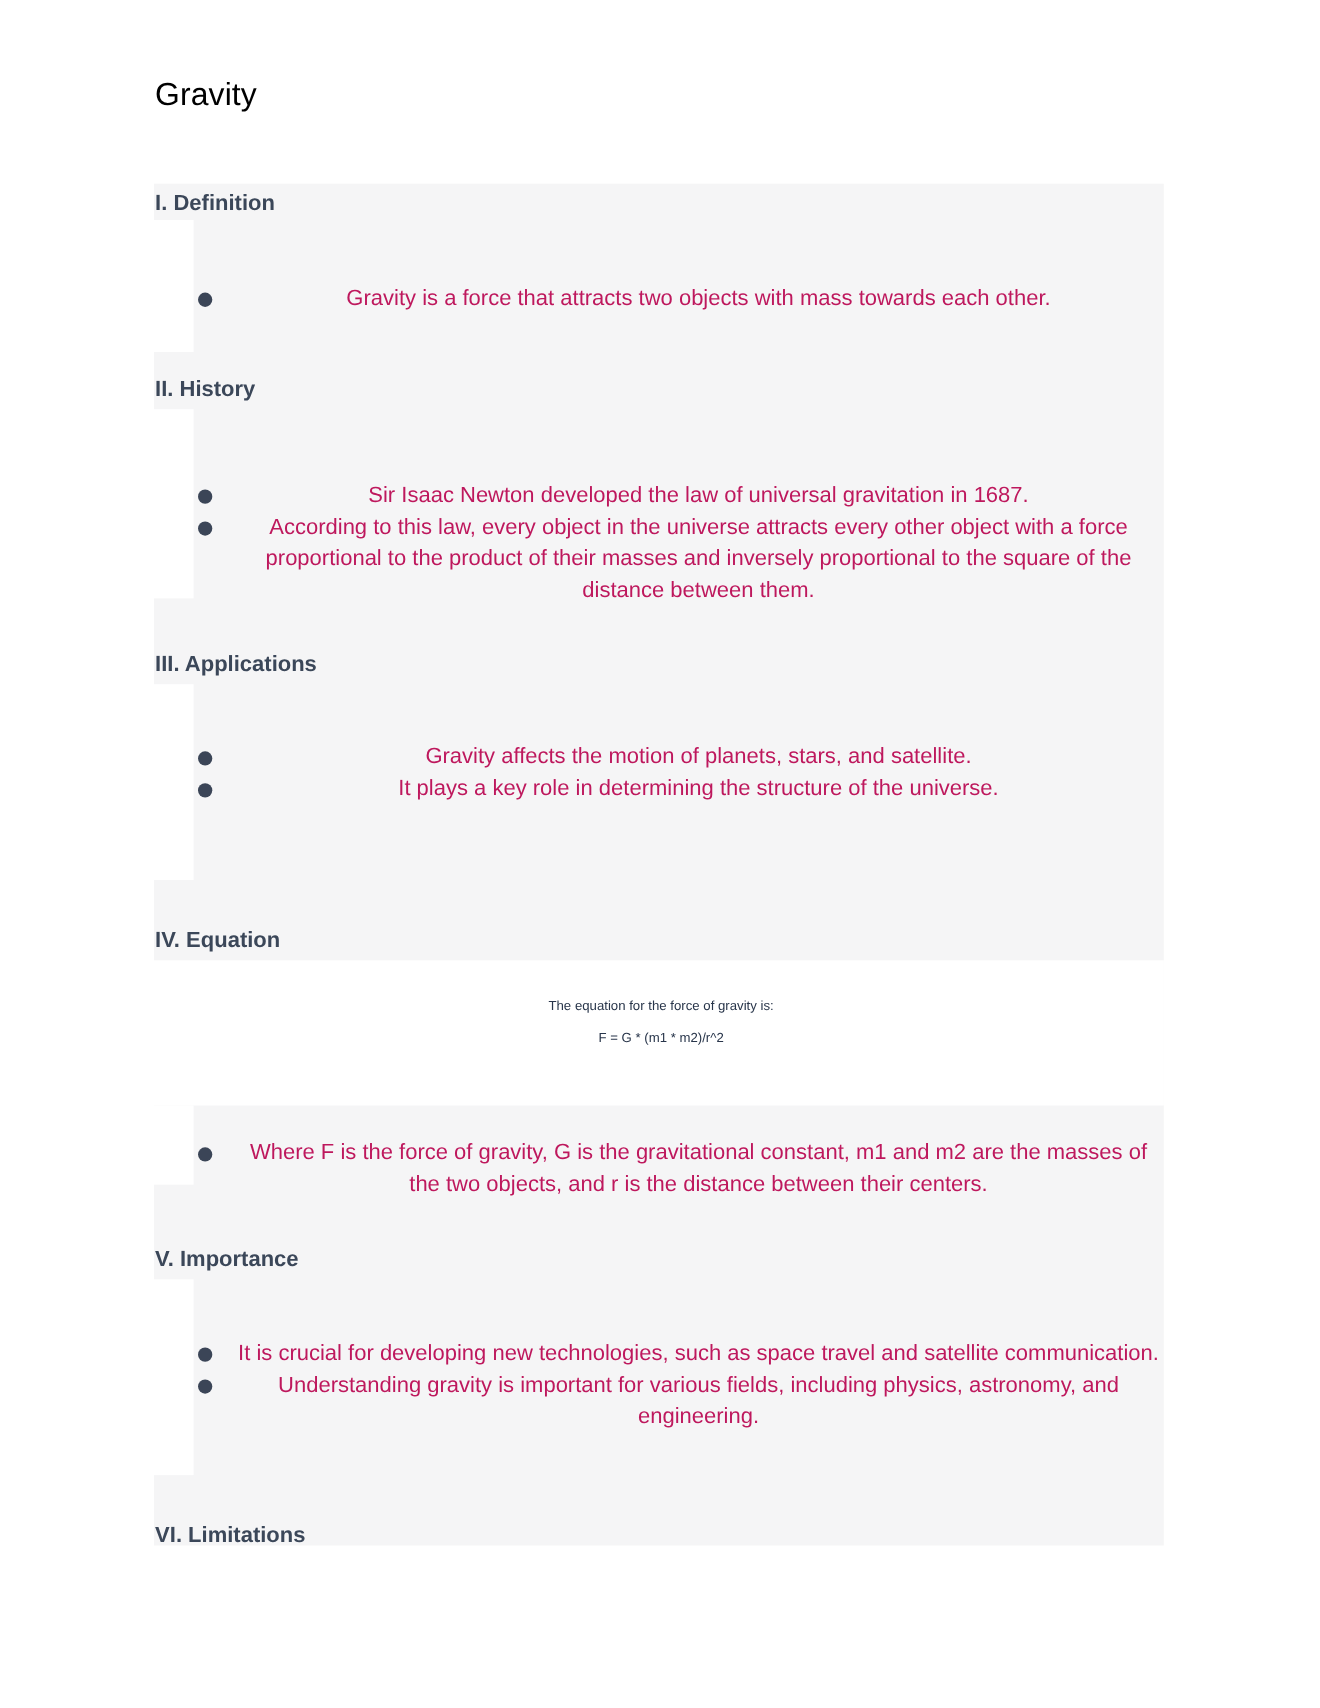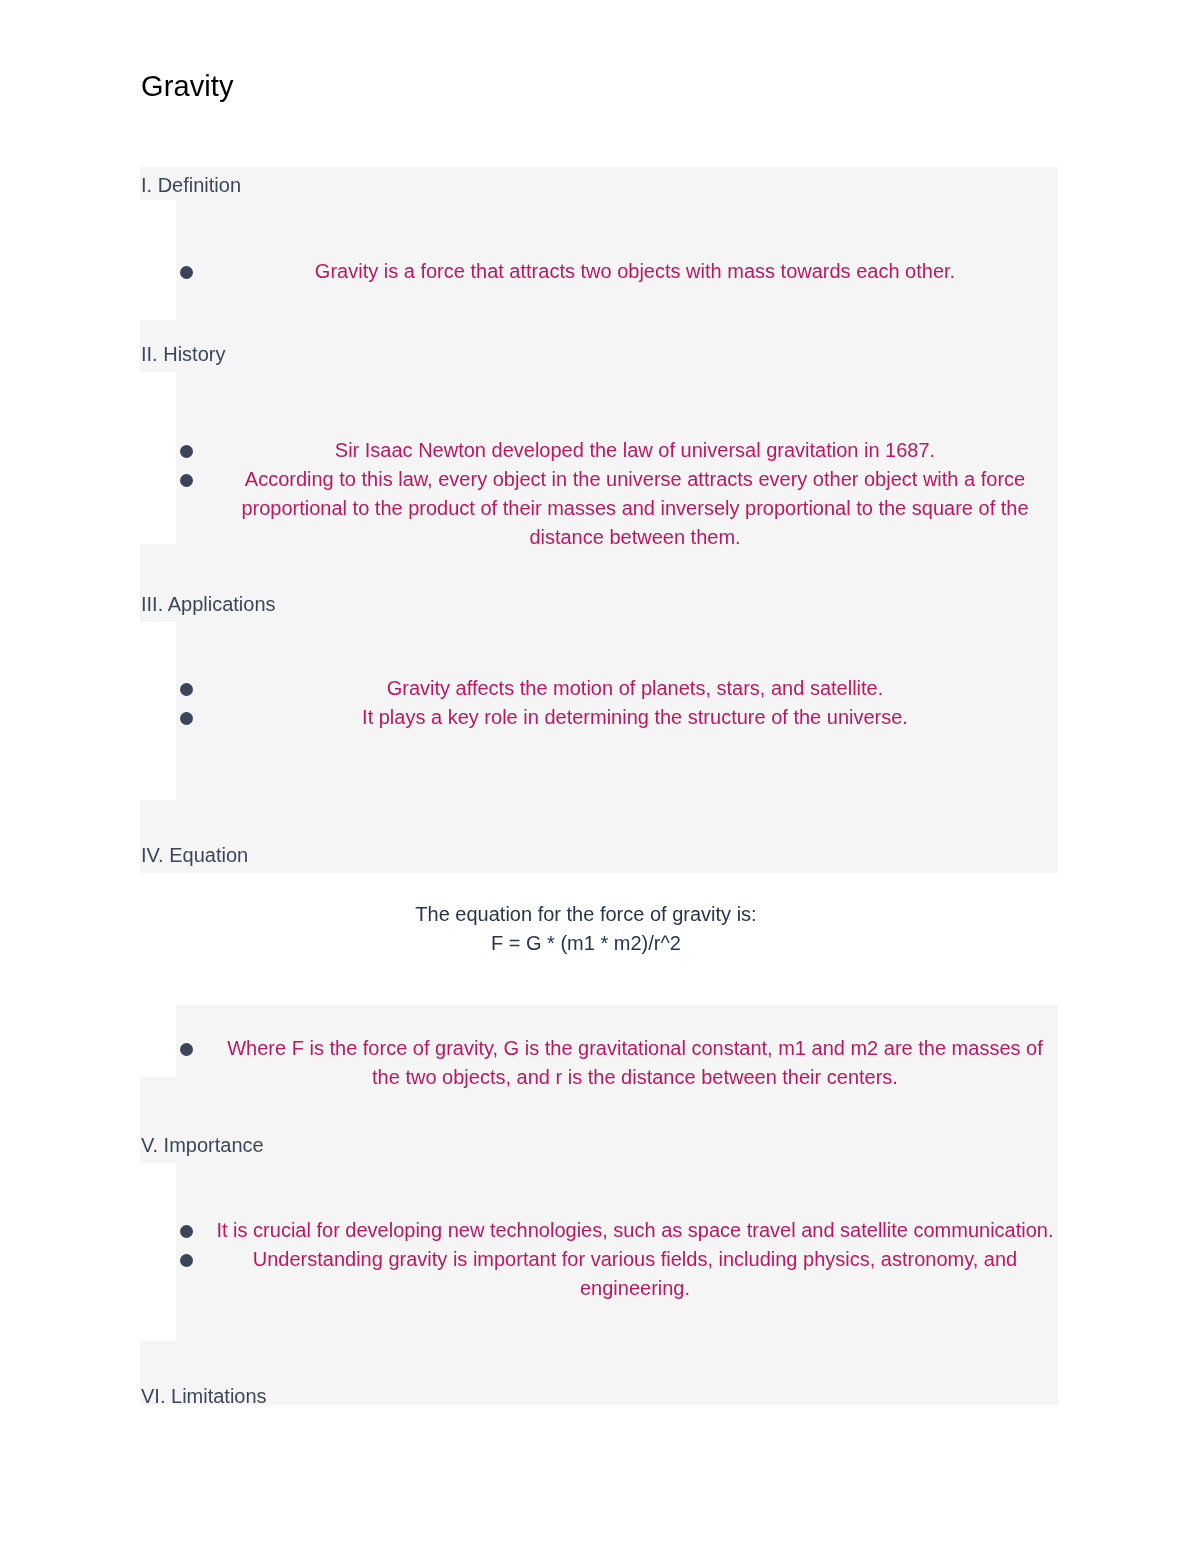--- a/index.html
+++ b/index.html
@@ -69,30 +69,30 @@
     top: 0;
     width: 1200px;
     height: 1553px;
   }
 
   .section-heading {
     position: absolute;
     left: 141px;
     font-size: 20px;
     line-height: 29px;
-    font-weight: 400;
+    font-weight: 700;
     color: #3b4759;
     white-space: nowrap;
   }
 
   .para-block {
     position: absolute;
-    left: 136px;
+    left: 151px;
     width: 900px;
-    font-size: 20px;
+    font-size: 12px;
     line-height: 29px;
     color: #28354a;
   }
   .para-line { display: block; white-space: nowrap; }
 
   .bullet-list {
     position: absolute;
     left: 176px;
     width: 882px;
     margin: 0;

